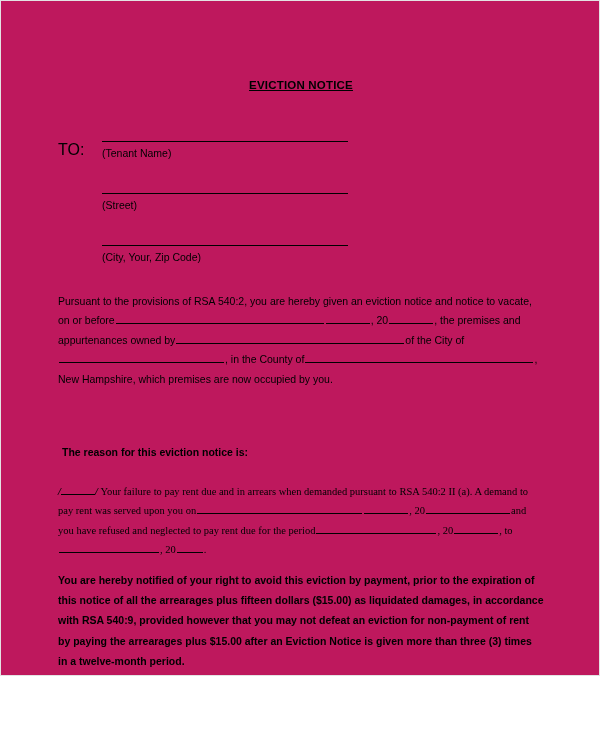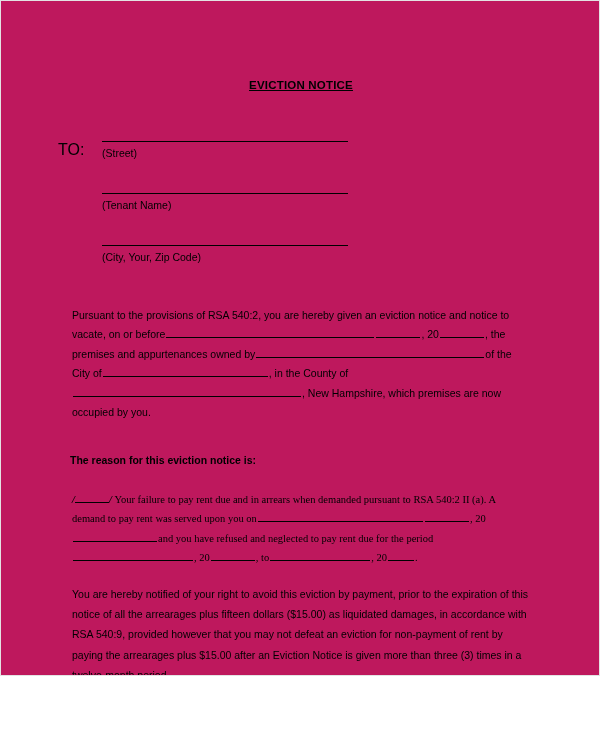--- a/index.html
+++ b/index.html
@@ -79,31 +79,31 @@
   .body-block {
     position: absolute;
     left: 0;
     top: 291px;
     width: 486px;
   }
   .para {
     font-size: 10.5px;
     line-height: 19.4px;
     text-align: left;
-    margin: 14px;
+    margin: 0;
   }
   .para.spaced-before {
     margin-top: 19.4px;
     font-family: Liberation Serif, serif;
   }
   .heading {
     font-size: 10.5px;
     font-weight: bold;
     line-height: 19.4px;
-    margin: 12px;
+    margin: 4px;
   }
   
   .blank {
     display: inline-block;
     border-bottom: 1.1px solid #000;
     height: 11px;
     vertical-align: baseline;
     margin: 0 1px;
   }
   .b-xs   { width: 26px; }
@@ -134,47 +134,47 @@
     top: 438px;
     width: 486px;
   }
   .final-block {
     position: absolute;
     left: 0;
     top: 569px;
     width: 486px;
   }
   .final-block .para {
-    font-weight: normal;
+    font-weight: bold;
     line-height: 20.2px;
   }
 </style>
 </head>
 <body>
 
 <div class="page">
   <div class="doc">
 
     <div class="title-row">
       <span class="title">EVICTION NOTICE</span>
     </div>
 
     <div class="to-block">
       <span class="to-label">TO:</span>
 
       <div class="to-fields">
 
         <div class="field-group">
           <div class="field-rule"></div>
-          <div class="field-caption">(Street)</div>
+          <div class="field-caption">(Tenant Name)</div>
         </div>
 
         <div class="field-group">
           <div class="field-rule"></div>
-          <div class="field-caption">(Tenant Name)</div>
+          <div class="field-caption">(Street)</div>
         </div>
 
         <div class="field-group">
           <div class="field-rule"></div>
           <div class="field-caption">(City, Your, Zip Code)</div>
         </div>
 
       </div>
     </div>
 

